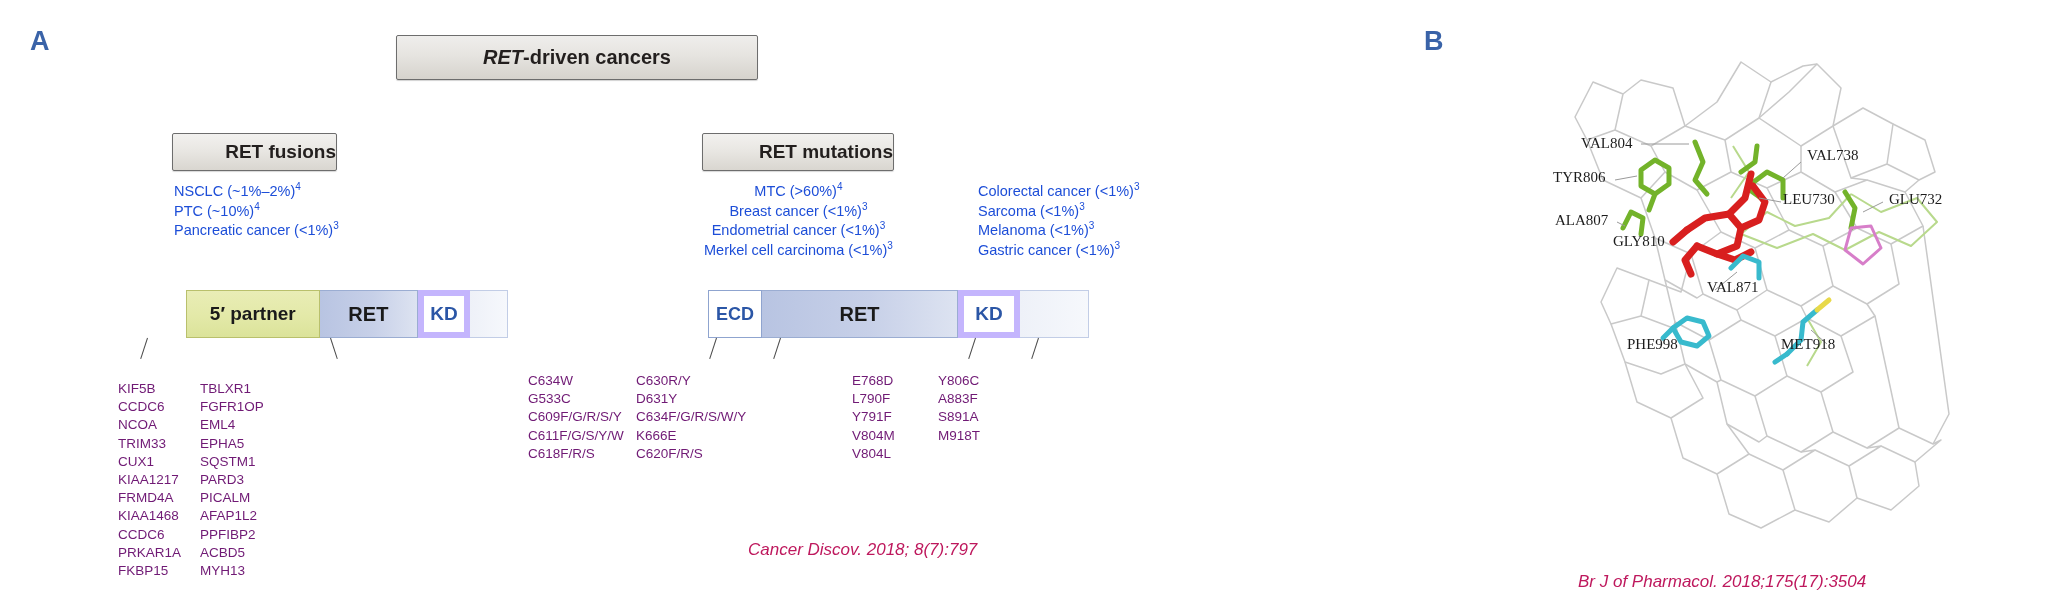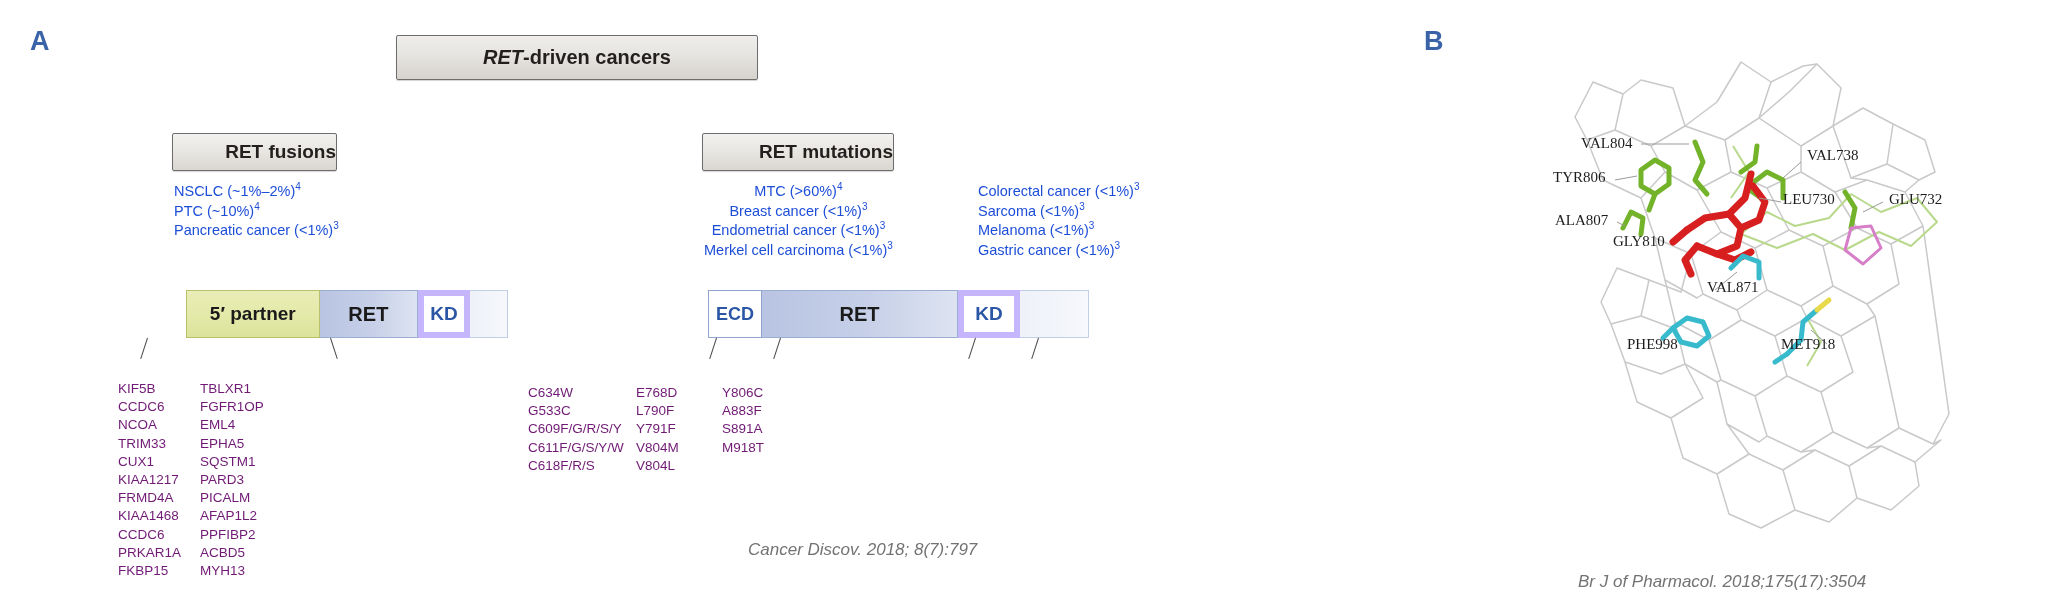--- a/index.html
+++ b/index.html
@@ -146,28 +146,28 @@
     display: flex;
     font-size: 13.5px;
     line-height: 18.2px;
     color: #701a75;
   }
   .genegrid .col { white-space: nowrap; }
   .genegrid .col div { height: 18.2px; }
   #fusion-genes { left: 118px; top: 380px; }
   #fusion-genes .col { width: 82px; }
   #fusion-genes .col:last-child { width: auto; }
-  #mutation-variants { left: 528px; top: 384px; }
+  #mutation-variants { left: 528px; top: 372px; }
 
   
   .citation {
     position: absolute;
     font-style: italic;
     font-size: 17px;
-    color: #737373;
+    color: #be185d;
     white-space: nowrap;
   }
   #citation-a { left: 748px; top: 540px; }
   #citation-b { left: 1578px; top: 572px; }
 
   
   #structure-figure {
     position: absolute;
     left: 1545px;
     top: 22px;
@@ -266,20 +266,27 @@
 <div class="tick" style="left:975px; top:338px; height:22px; transform:rotate(18deg); transform-origin: top center;"></div>
 <div class="tick" style="left:1038px; top:338px; height:22px; transform:rotate(18deg); transform-origin: top center;"></div>
 
 <div class="genegrid" id="mutation-variants">
     <div class="col" style="width: 108px;">
       <div>C634W</div>
       <div>G533C</div>
       <div>C609F/G/R/S/Y</div>
       <div>C611F/G/S/Y/W</div>
       <div>C618F/R/S</div>
+    </div>
+    <div class="col" style="width: 216px;">
+      <div>C630R/Y</div>
+      <div>D631Y</div>
+      <div>C634F/G/R/S/W/Y</div>
+      <div>K666E</div>
+      <div>C620F/R/S</div>
     </div>
     <div class="col" style="width: 86px;">
       <div>E768D</div>
       <div>L790F</div>
       <div>Y791F</div>
       <div>V804M</div>
       <div>V804L</div>
     </div>
     <div class="col">
       <div>Y806C</div>

